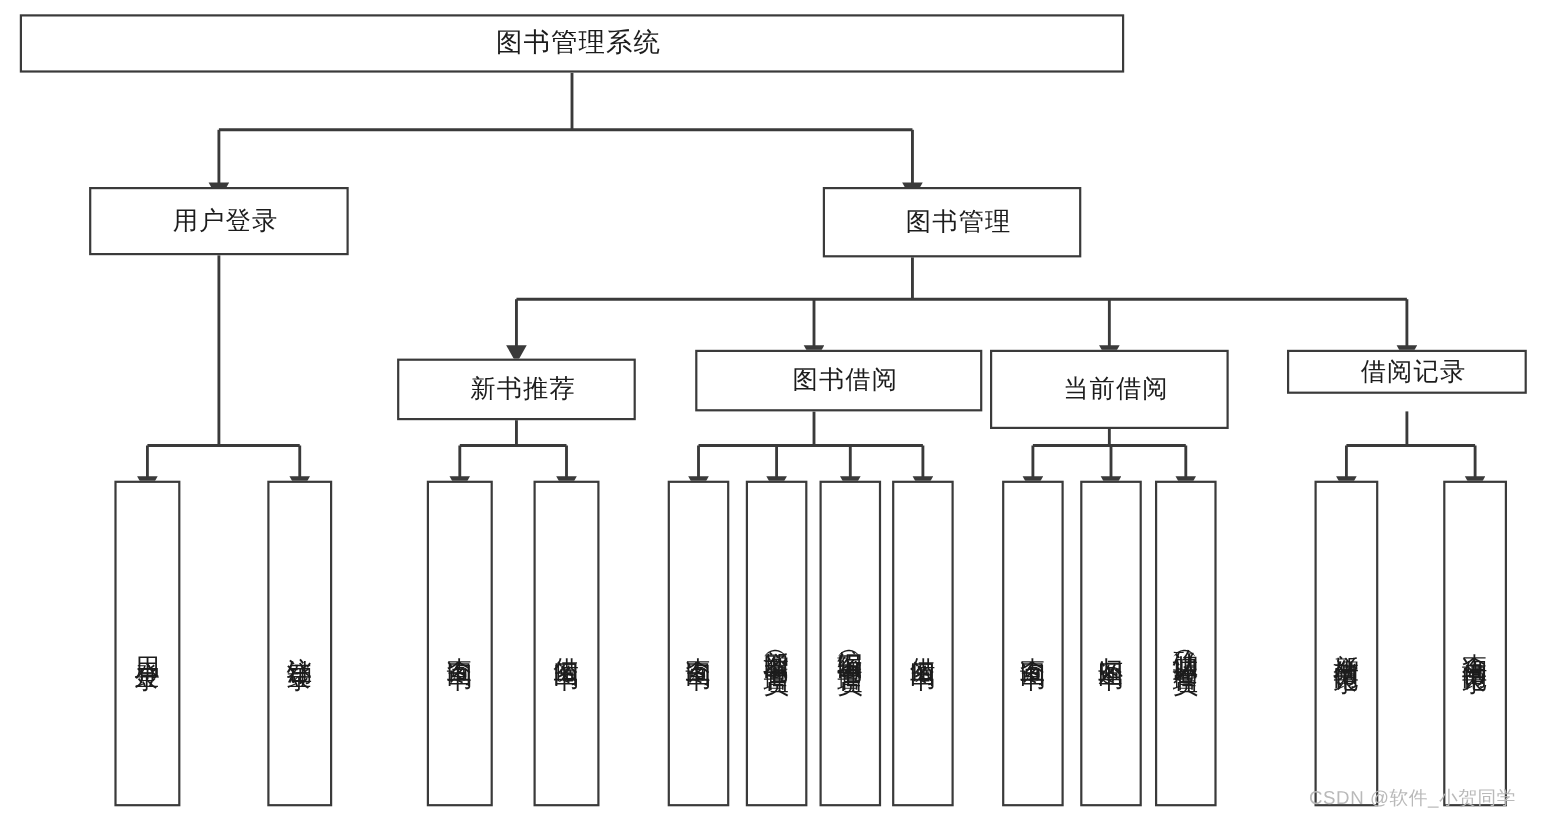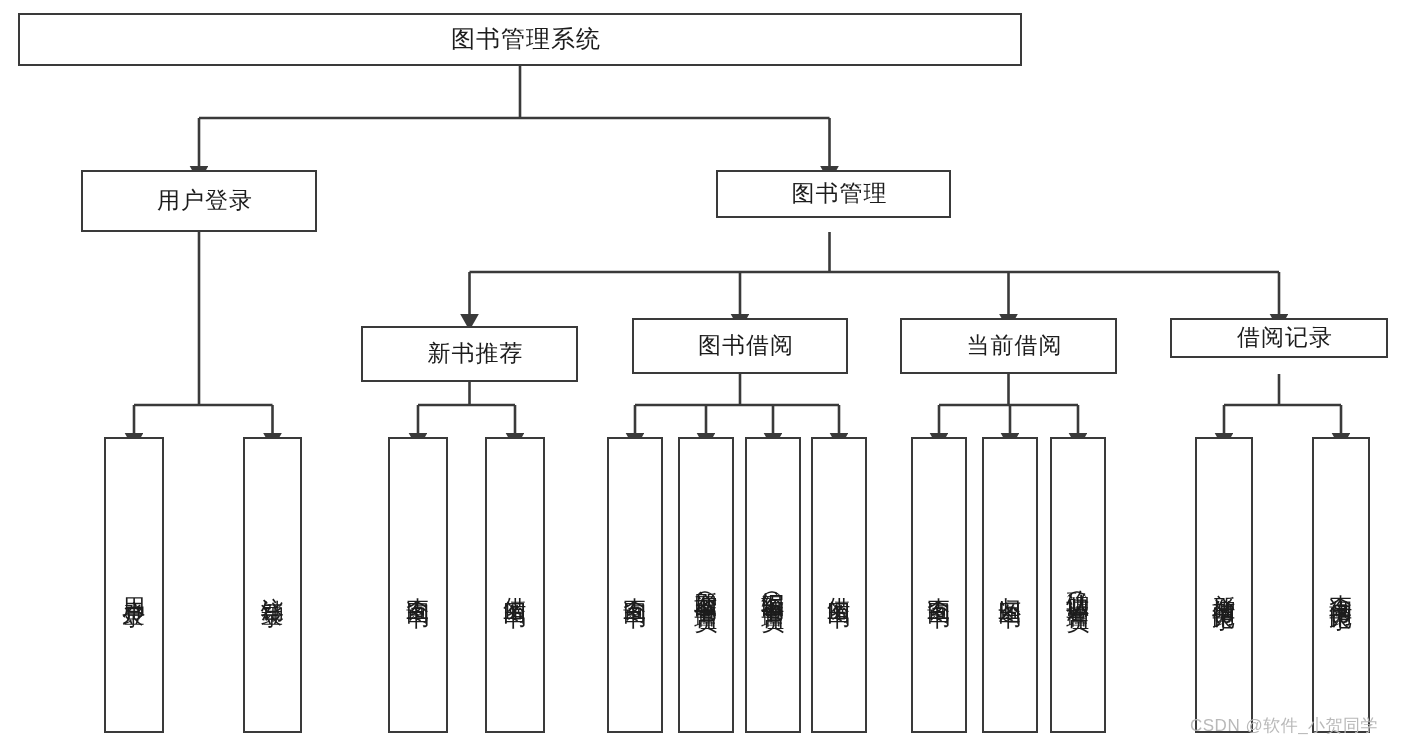--- a/index.html
+++ b/index.html
@@ -114,30 +114,30 @@
       </g>
   </svg>
 
   <div id="nodes-layer">
       <div class="node horiz root" style="left: 18px; top: 13px; width: 1004px; height: 53px;">
         <span>图书管理系统</span>
       </div>
       <div class="node horiz" style="left: 81px; top: 170px; width: 236px; height: 62px;">
         <span>用户登录</span>
       </div>
-      <div class="node horiz" style="left: 716px; top: 170px; width: 235px; height: 48px;">
+      <div class="node horiz" style="left: 748px; top: 170px; width: 235px; height: 64px;">
         <span>图书管理</span>
       </div>
       <div class="node horiz" style="left: 361px; top: 326px; width: 217px; height: 56px;">
         <span>新书推荐</span>
       </div>
-      <div class="node horiz" style="left: 632px; top: 318px; width: 216px; height: 56px;">
+      <div class="node horiz" style="left: 632px; top: 318px; width: 261px; height: 56px;">
         <span>图书借阅</span>
       </div>
-      <div class="node horiz" style="left: 900px; top: 318px; width: 217px; height: 56px;">
+      <div class="node horiz" style="left: 900px; top: 318px; width: 217px; height: 72px;">
         <span>当前借阅</span>
       </div>
       <div class="node horiz" style="left: 1170px; top: 318px; width: 218px; height: 40px;">
         <span>借阅记录</span>
       </div>
       <div class="node vert" style="left: 104px; top: 437px; width: 60px; height: 296px;">
         <span class="vtext">用户登录</span>
       </div>
       <div class="node vert" style="left: 243px; top: 437px; width: 59px; height: 296px;">
         <span class="vtext">注销登录</span>

